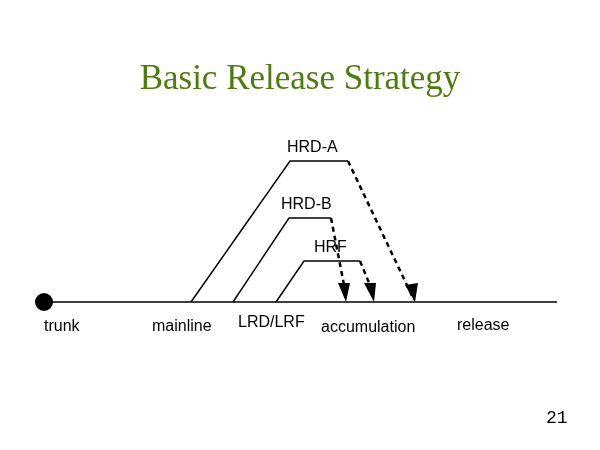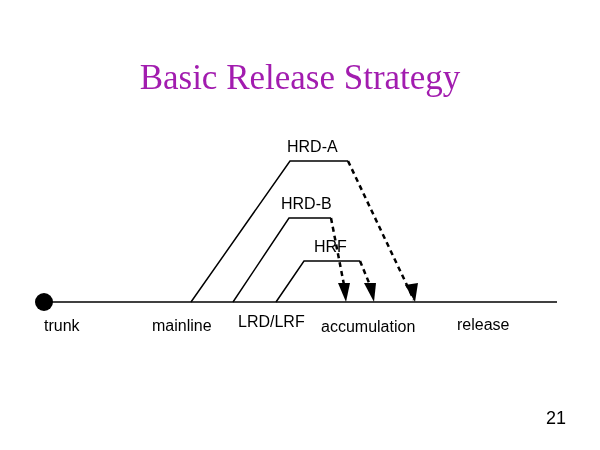--- a/index.html
+++ b/index.html
@@ -1,24 +1,24 @@
 <!DOCTYPE html>
 <html><head>
 <meta charset="utf-8">
 <style>
   html, body { margin:0; padding:0; background:#ffffff; }
   body { width:600px; height:450px; position:relative; overflow:hidden; }
   .title {
     position:absolute; left:0; top:58px; width:600px; text-align:center;
     font-family:"Liberation Serif", "DejaVu Serif", serif;
-    font-size:35px; color:#a21caf; letter-spacing:0px;
+    font-size:35px; color:#4d7c0f; letter-spacing:0px;
   }
   .page-num {
     position:absolute; left:546px; top:408px;
-    font-family:Liberation Sans, sans-serif;
+    font-family:Liberation Mono, monospace;
     font-size:18px; color:#000;
   }
   svg { position:absolute; left:0; top:0; }
   .lbl { font-family:"Liberation Sans", "DejaVu Sans", sans-serif; font-size:16px; fill:#000; }
 </style>
 </head>
 <body>
 
 <div class="title">Basic Release Strategy</div>
 

